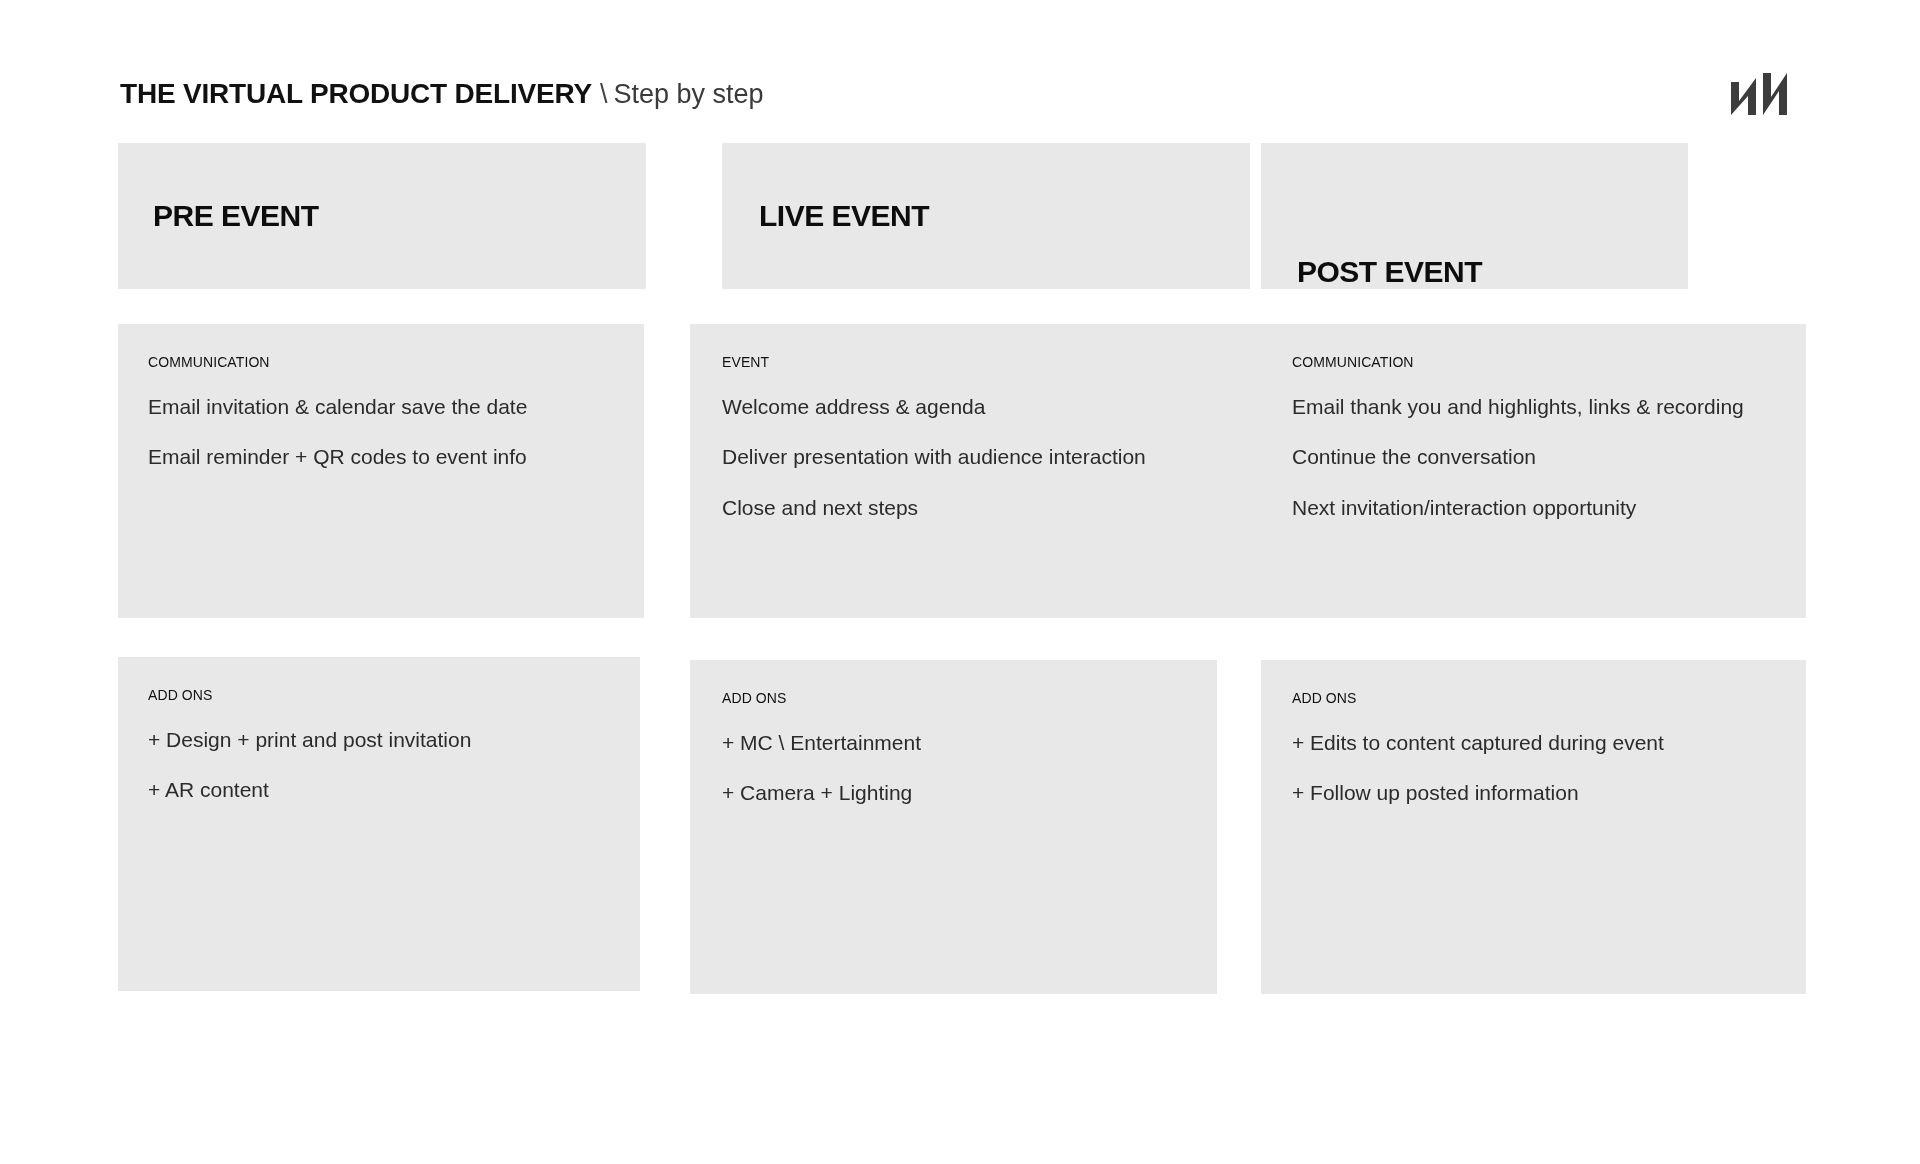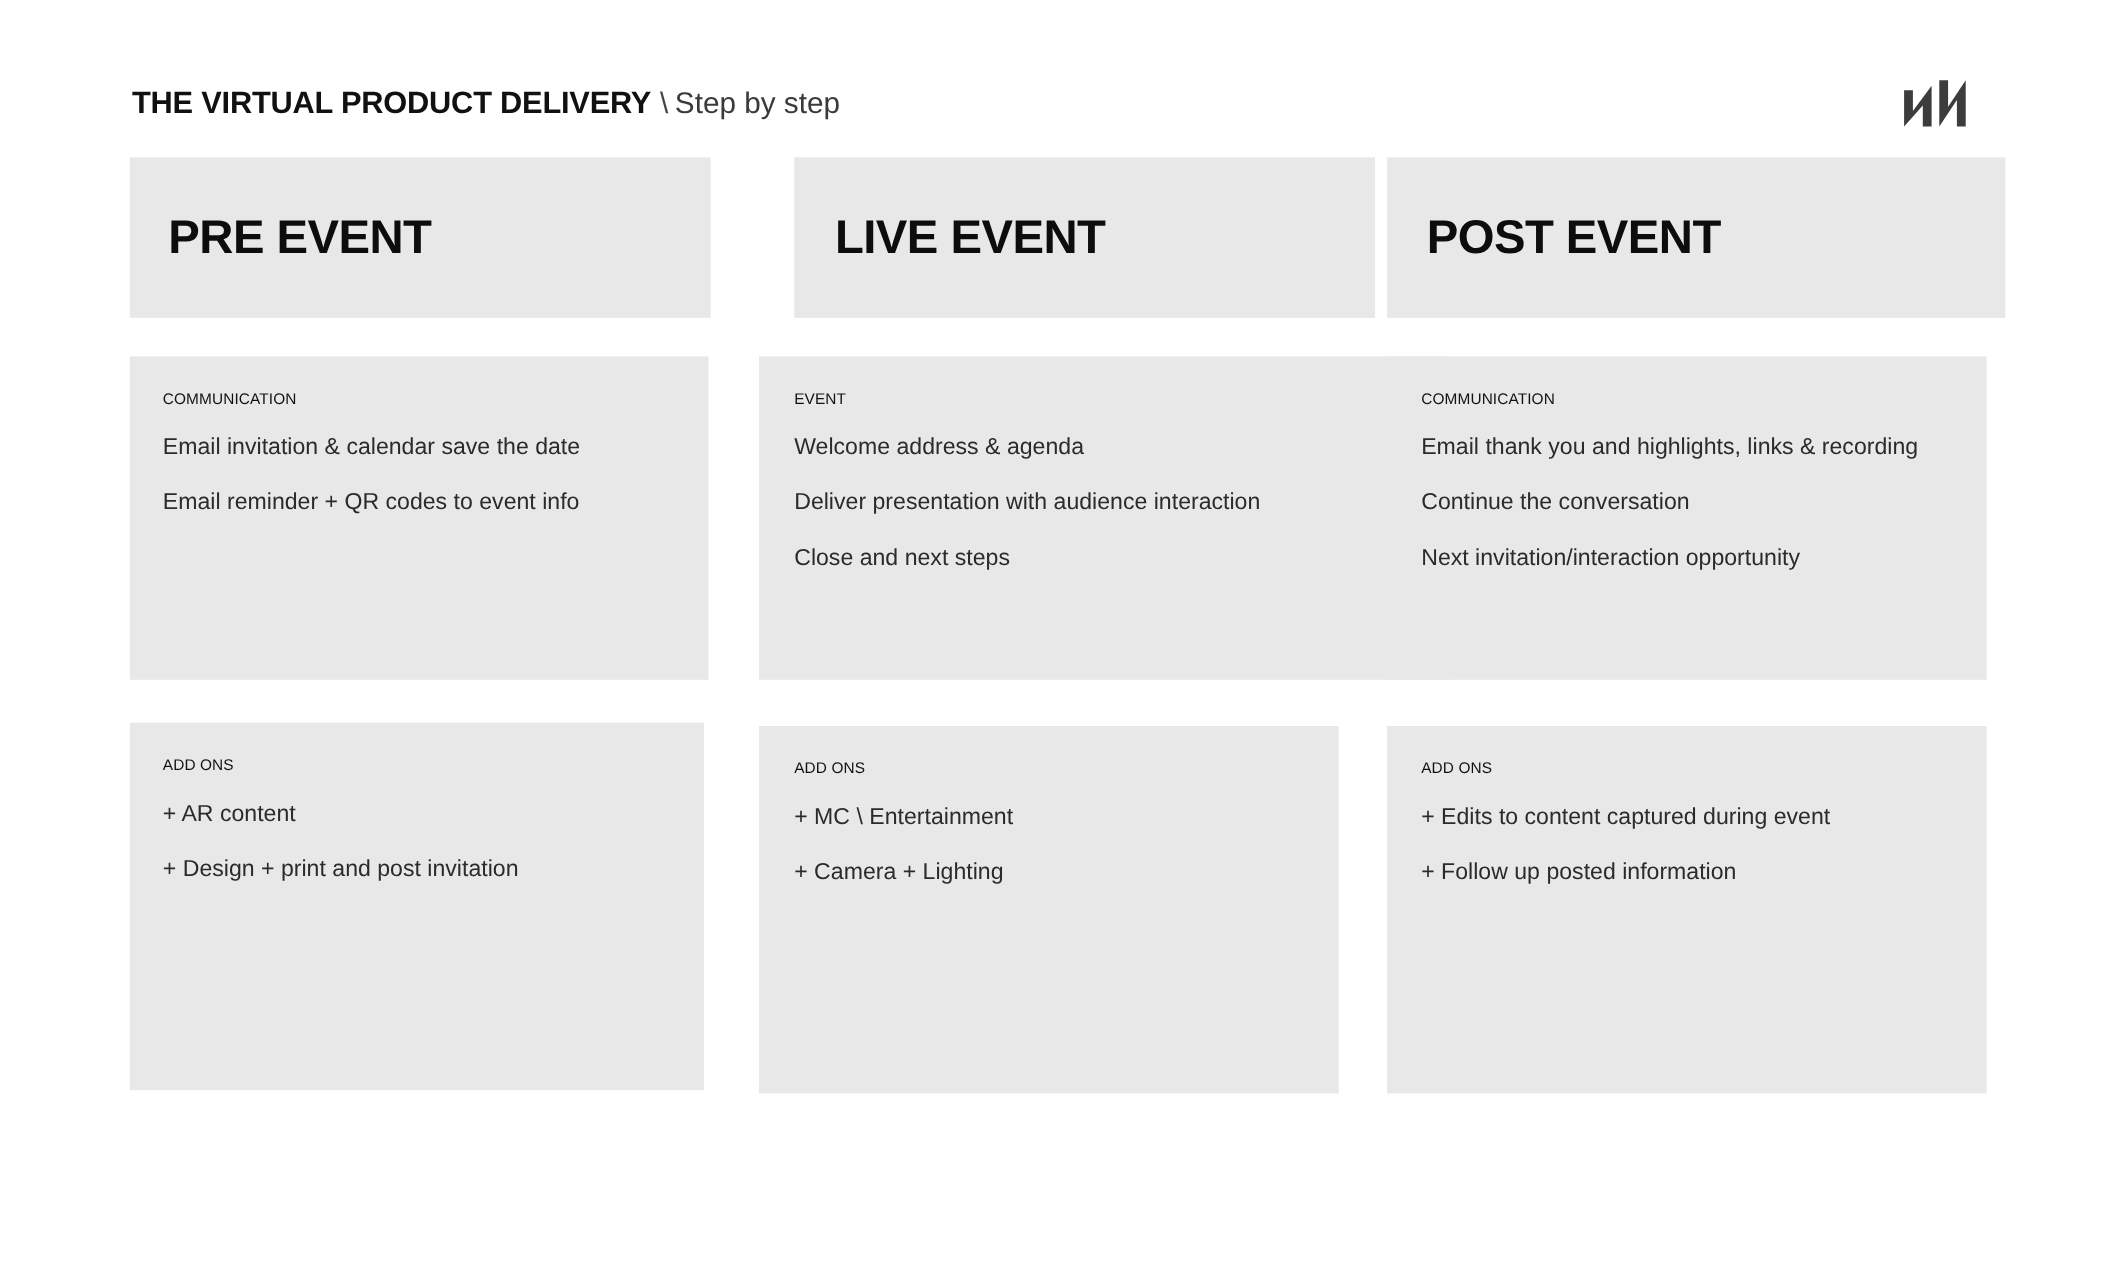--- a/index.html
+++ b/index.html
@@ -34,21 +34,21 @@
 
   
   .board { position:absolute; left:0; top:0; width:1920px; height:1164px; }
 
   .card {
     position:absolute;
     background:#e8e8e8;
   }
   .card-header { display:flex; align-items:center; }
   .card-header .col-title {
-    font-size:43px; font-weight:bold; color:#0d0d0d;
+    font-size:30px; font-weight:bold; color:#0d0d0d;
     letter-spacing:-0.5px; white-space:nowrap;
   }
 
   .card-body { padding-top:30px; }
   .sect-title {
     font-size:14px; font-weight:normal; color:#111;
     letter-spacing:0.1px; margin-bottom:18px;
   }
   .sect-line {
     font-size:21px; font-weight:400; color:#2b2b2b;
@@ -78,38 +78,38 @@
       <div class="card card-header" style="left: 118px; top: 143px; width: 528px; height: 146px; padding-left: 35px;">
         <div class="col-title">PRE EVENT</div>
       </div>
       <div class="card card-body" style="left: 118px; top: 324px; width: 526px; height: 294px; padding-left: 30px;">
         <div class="sect-title">COMMUNICATION</div>
         <div class="sect-line">Email invitation &amp; calendar save the date</div>
         <div class="sect-line">Email reminder + QR codes to event info</div>
       </div>
       <div class="card card-body" style="left: 118px; top: 657px; width: 522px; height: 334px; padding-left: 30px;">
         <div class="sect-title">ADD ONS</div>
+        <div class="sect-line">+ Design + print and post invitation</div>
         <div class="sect-line">+ AR content</div>
-        <div class="sect-line">+ Design + print and post invitation</div>
       </div>
       <div class="card card-header" style="left: 722px; top: 143px; width: 528px; height: 146px; padding-left: 37px;">
         <div class="col-title">LIVE EVENT</div>
       </div>
       <div class="card card-body" style="left: 690px; top: 324px; width: 629px; height: 294px; padding-left: 32px;">
         <div class="sect-title">EVENT</div>
         <div class="sect-line">Welcome address &amp; agenda</div>
         <div class="sect-line">Deliver presentation with audience interaction</div>
         <div class="sect-line">Close and next steps</div>
       </div>
       <div class="card card-body" style="left: 690px; top: 660px; width: 527px; height: 334px; padding-left: 32px;">
         <div class="sect-title">ADD ONS</div>
         <div class="sect-line">+ MC \ Entertainment</div>
         <div class="sect-line">+ Camera + Lighting</div>
       </div>
-      <div class="card card-header" style="left: 1261px; top: 143px; width: 562px; height: 146px; padding-left: 36px;">
+      <div class="card card-header" style="left: 1261px; top: 143px; width: 427px; height: 146px; padding-left: 36px; align-items: flex-end;">
         <div class="col-title">POST EVENT</div>
       </div>
       <div class="card card-body" style="left: 1261px; top: 324px; width: 545px; height: 294px; padding-left: 31px;">
         <div class="sect-title">COMMUNICATION</div>
         <div class="sect-line">Email thank you and highlights, links &amp; recording</div>
         <div class="sect-line">Continue the conversation</div>
         <div class="sect-line">Next invitation/interaction opportunity</div>
       </div>
       <div class="card card-body" style="left: 1261px; top: 660px; width: 545px; height: 334px; padding-left: 31px;">
         <div class="sect-title">ADD ONS</div>

